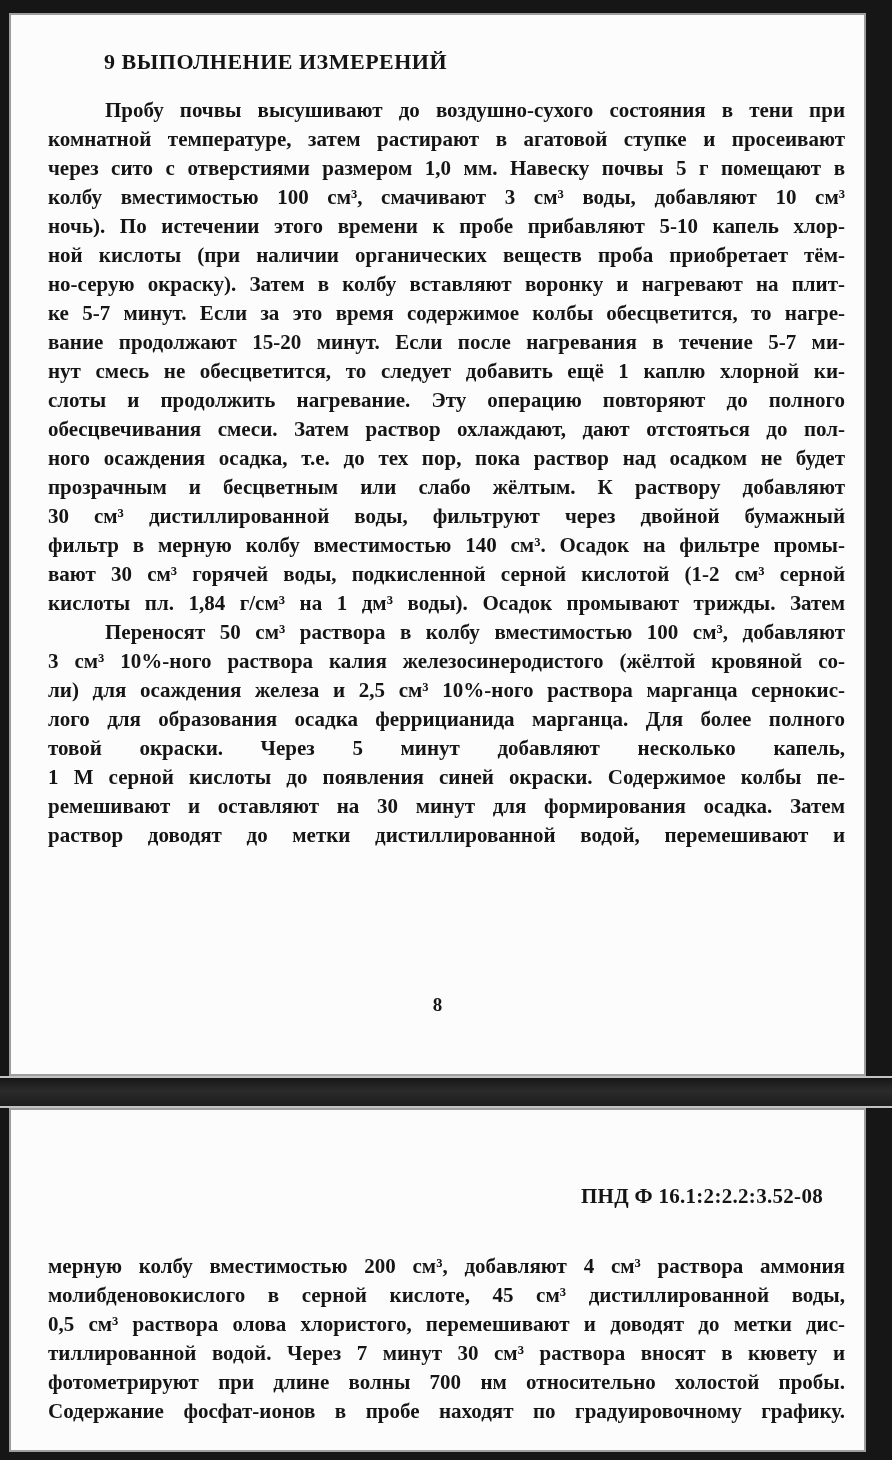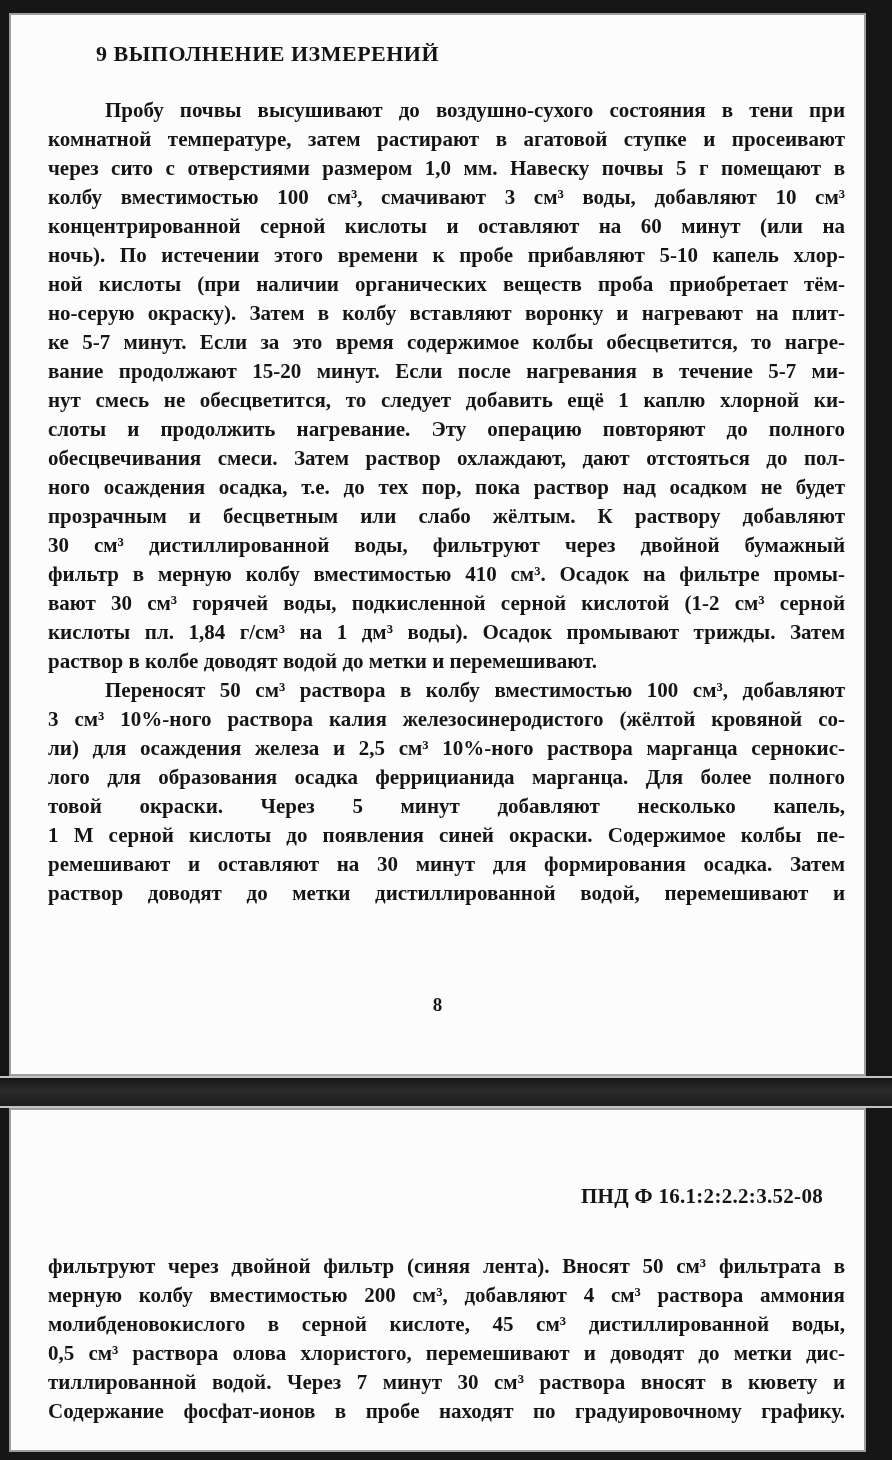--- a/index.html
+++ b/index.html
@@ -21,21 +21,21 @@
   #page1{top:13px;height:1063px;}
   #page2{top:1108px;height:344px;padding-left:29px;}
   #band{
     position:absolute;left:0;top:1076px;width:892px;height:32px;
     background:linear-gradient(#161616,#2b2b2b 45%,#1d1d1d);
     border-top:2px solid #c2c2c2;
     border-bottom:2px solid #c2c2c2;
     box-sizing:border-box;
   }
   .title{
-    position:absolute;top:22px;left:81px;margin:4px;
+    position:absolute;top:22px;left:81px;margin:12px;
     font-size:22px;font-weight:bold;letter-spacing:.5px;
     white-space:nowrap;
   }
   .textblock{
     position:absolute;left:37px;width:797px;
   }
   #page1 .textblock{top:81px;}
   #page2 .textblock{top:142px;}
   .line{
     height:29px;line-height:29px;overflow:hidden;
@@ -62,58 +62,56 @@
 <div id="scan">
 
   <div id="page1" class="page">
     <h1 class="title">9 ВЫПОЛНЕНИЕ ИЗМЕРЕНИЙ</h1>
 
     <div class="textblock">
       <div class="line indent">Пробу почвы высушивают до воздушно-сухого состояния в тени при</div>
       <div class="line">комнатной температуре, затем растирают в агатовой ступке и просеивают</div>
       <div class="line">через сито с отверстиями размером 1,0 мм. Навеску почвы 5 г помещают в</div>
       <div class="line">колбу вместимостью 100 см³, смачивают 3 см³ воды, добавляют 10 см³</div>
-      <div class="line">концентрированной серной кислоты и оставляют на 60 минут (или на</div>
       <div class="line">ночь). По истечении этого времени к пробе прибавляют 5-10 капель хлор-</div>
       <div class="line">ной кислоты (при наличии органических веществ проба приобретает тём-</div>
       <div class="line">но-серую окраску). Затем в колбу вставляют воронку и нагревают на плит-</div>
       <div class="line">ке 5-7 минут. Если за это время содержимое колбы обесцветится, то нагре-</div>
       <div class="line">вание продолжают 15-20 минут. Если после нагревания в течение 5-7 ми-</div>
       <div class="line">нут смесь не обесцветится, то следует добавить ещё 1 каплю хлорной ки-</div>
       <div class="line">слоты и продолжить нагревание. Эту операцию повторяют до полного</div>
       <div class="line">обесцвечивания смеси. Затем раствор охлаждают, дают отстояться до пол-</div>
       <div class="line">ного осаждения осадка, т.е. до тех пор, пока раствор над осадком не будет</div>
       <div class="line">прозрачным и бесцветным или слабо жёлтым. К раствору добавляют</div>
       <div class="line">30 см³ дистиллированной воды, фильтруют через двойной бумажный</div>
-      <div class="line">фильтр в мерную колбу вместимостью 410 см³. Осадок на фильтре промы-</div>
+      <div class="line">фильтр в мерную колбу вместимостью 140 см³. Осадок на фильтре промы-</div>
       <div class="line">вают 30 см³ горячей воды, подкисленной серной кислотой (1-2 см³ серной</div>
       <div class="line">кислоты пл. 1,84 г/см³ на 1 дм³ воды). Осадок промывают трижды. Затем</div>
-      <div class="line lastline">раствор в колбе доводят водой до метки и перемешивают.</div>
 
       <div class="line indent">Переносят 50 см³ раствора в колбу вместимостью 100 см³, добавляют</div>
       <div class="line">3 см³ 10%-ного раствора калия железосинеродистого (жёлтой кровяной со-</div>
       <div class="line">ли) для осаждения железа и 2,5 см³ 10%-ного раствора марганца сернокис-</div>
       <div class="line">лого для образования осадка феррицианида марганца. Для более полного</div>
       <div class="line">товой окраски. Через 5 минут добавляют несколько капель,</div>
       <div class="line">1 М серной кислоты до появления синей окраски. Содержимое колбы пе-</div>
       <div class="line">ремешивают и оставляют на 30 минут для формирования осадка. Затем</div>
       <div class="line">раствор доводят до метки дистиллированной водой, перемешивают и</div>
     </div>
 
     <div class="pagenum">8</div>
   </div>
 
   <div id="band"></div>
 
   <div id="page2" class="page">
     <div class="doccode">ПНД Ф 16.1:2:2.2:3.52-08</div>
 
     <div class="textblock">
-      <div class="line">фильтруют через двойной фильтр (синяя лента). Вносят 50 см³ фильтрата в</div>
       <div class="line">мерную колбу вместимостью 200 см³, добавляют 4 см³ раствора аммония</div>
       <div class="line">молибденовокислого в серной кислоте, 45 см³ дистиллированной воды,</div>
       <div class="line">0,5 см³ раствора олова хлористого, перемешивают и доводят до метки дис-</div>
       <div class="line">тиллированной водой. Через 7 минут 30 см³ раствора вносят в кювету и</div>
+      <div class="line">фотометрируют при длине волны 700 нм относительно холостой пробы.</div>
       <div class="line">Содержание фосфат-ионов в пробе находят по градуировочному графику.</div>
     </div>
   </div>
 
 </div>
 
 </body></html>

